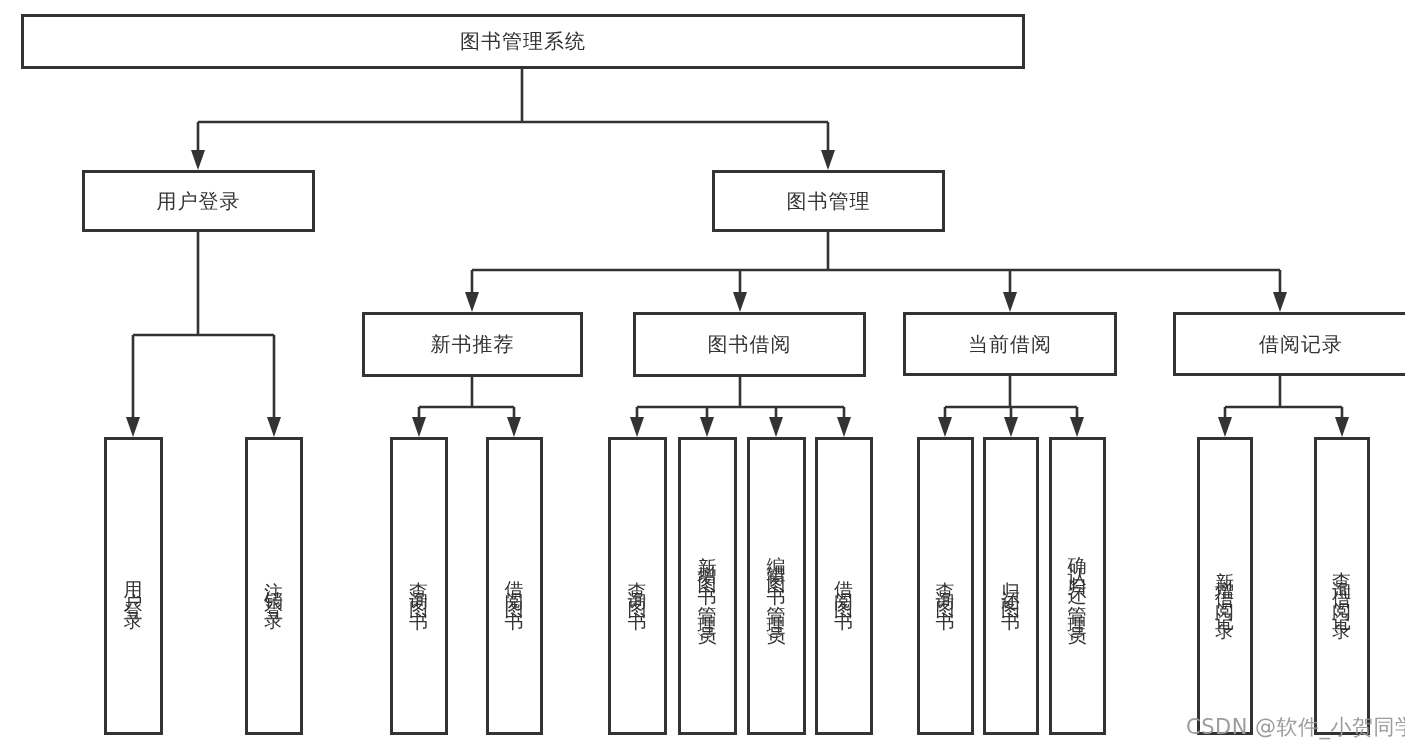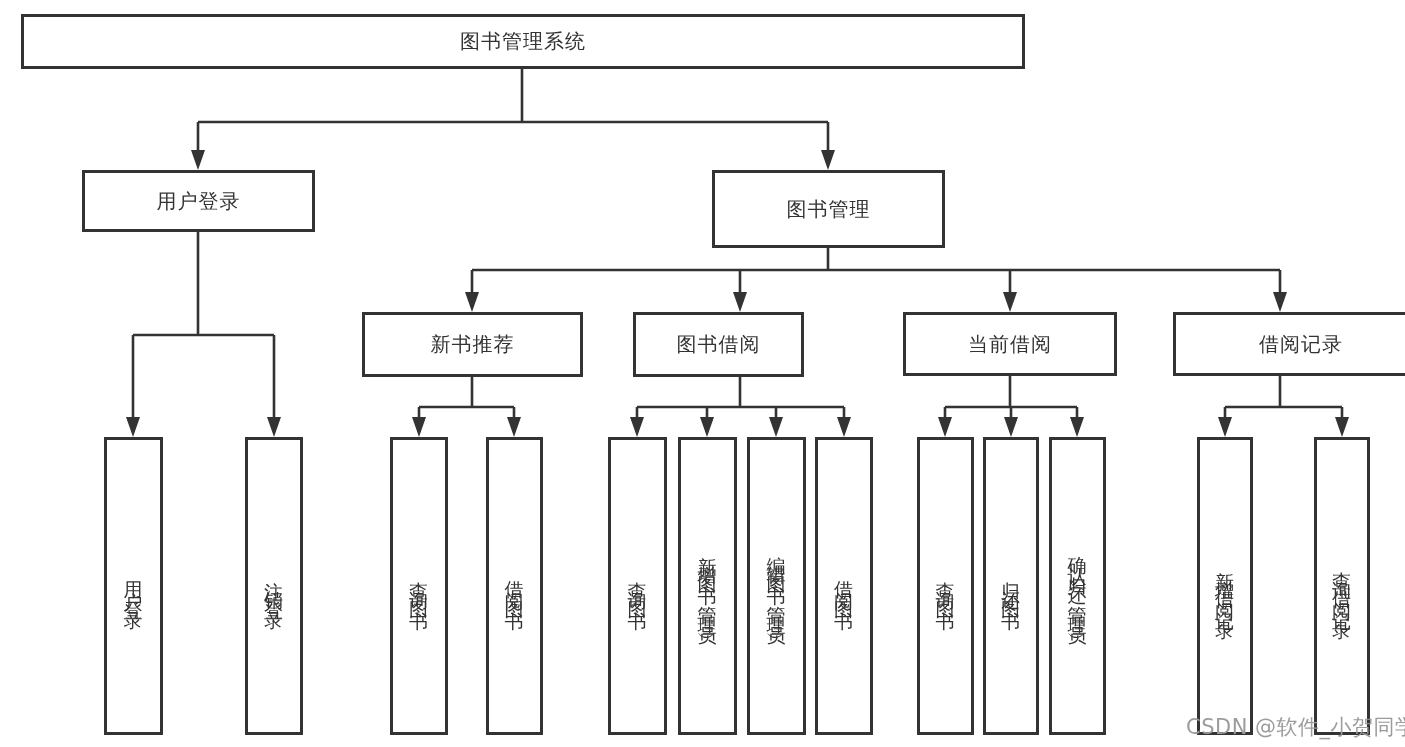--- a/index.html
+++ b/index.html
@@ -67,24 +67,24 @@
       M630 417 H644 L637 437 Z  M700 417 H714 L707 437 Z
       M769 417 H783 L776 437 Z  M837 417 H851 L844 437 Z
       M938 417 H952 L945 437 Z  M1004 417 H1018 L1011 437 Z
       M1070 417 H1084 L1077 437 Z
       M1218 417 H1232 L1225 437 Z  M1335 417 H1349 L1342 437 Z"></path>
   </svg>
 
   <div class="node h" style="left:21px;top:14px;width:1004px;height:55px;">图书管理系统</div>
 
   <div class="node h" style="left:82px;top:170px;width:233px;height:62px;">用户登录</div>
-  <div class="node h" style="left:712px;top:170px;width:233px;height:78px;">图书管理</div>
+  <div class="node h" style="left:712px;top:170px;width:233px;height:62px;">图书管理</div>
 
   <div class="node h" style="left:362px;top:312px;width:221px;height:65px;text-align:right;">新书推荐</div>
-  <div class="node h" style="left:633px;top:312px;width:171px;height:65px;">图书借阅</div>
+  <div class="node h" style="left:633px;top:312px;width:233px;height:65px;">图书借阅</div>
   <div class="node h" style="left:903px;top:312px;width:214px;height:64px;">当前借阅</div>
   <div class="node h" style="left:1173px;top:312px;width:256px;height:64px;">借阅记录</div>
 
   <div class="node v" style="left:104px;top:437px;width:59px;height:298px;">用户登录</div>
   <div class="node v" style="left:245px;top:437px;width:58px;height:298px;">注销登录</div>
 
   <div class="node v" style="left:390px;top:437px;width:58px;height:298px;">查询图书</div>
   <div class="node v" style="left:486px;top:437px;width:57px;height:298px;">借阅图书</div>
 
   <div class="node v" style="left:608px;top:437px;width:59px;height:298px;">查询图书</div>

